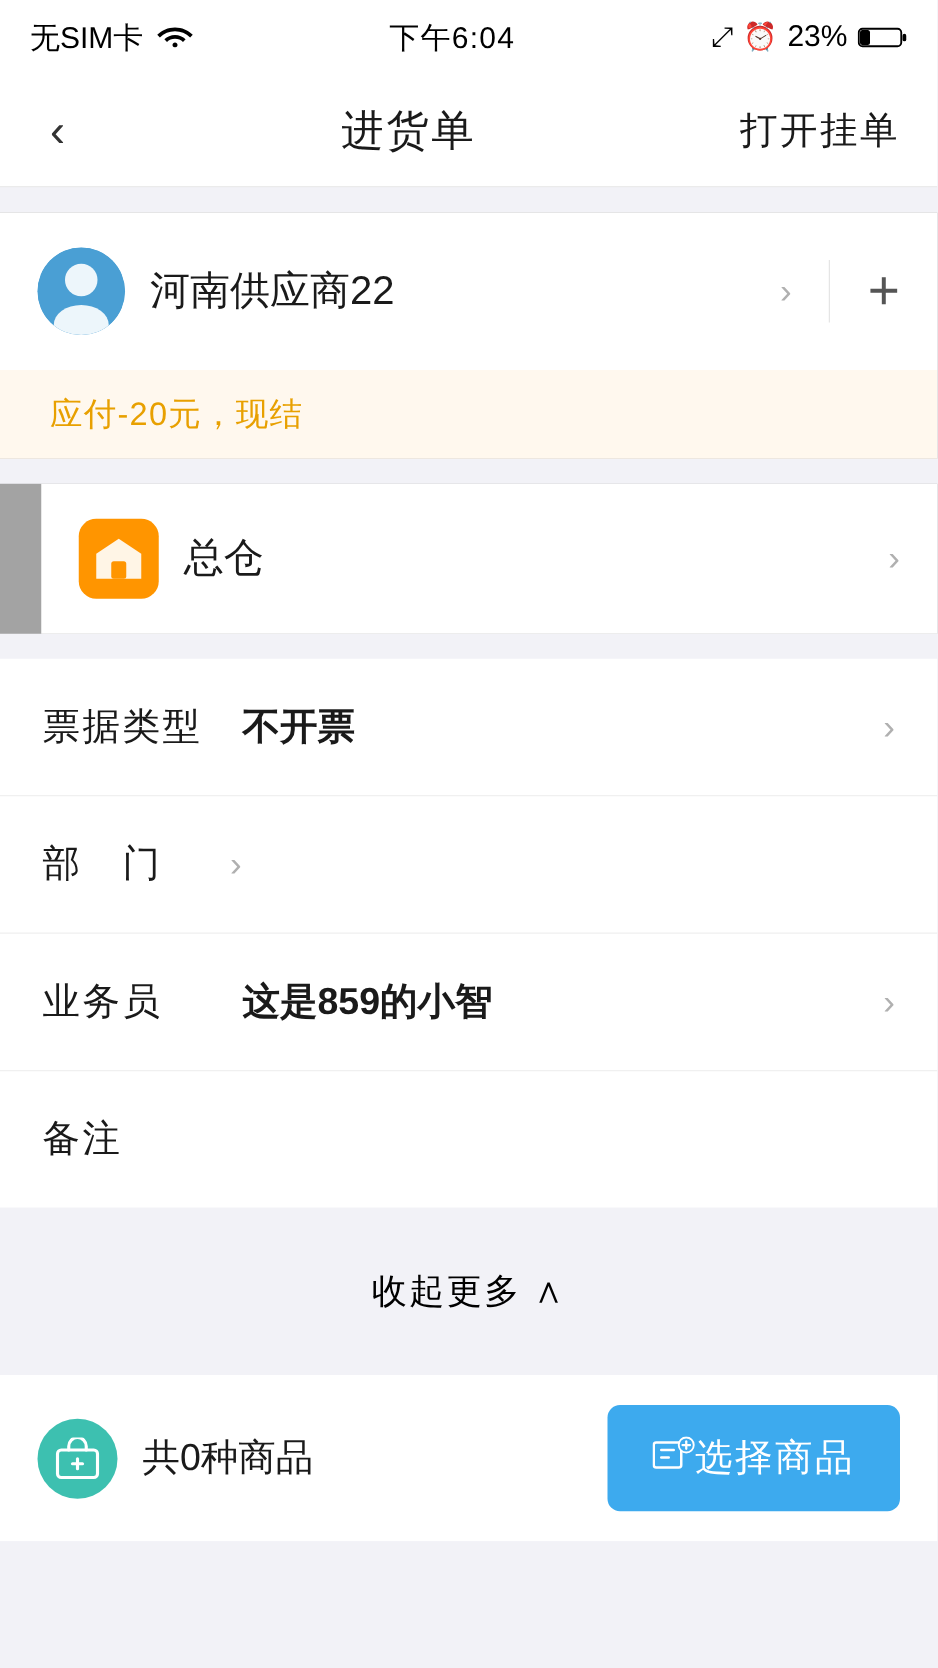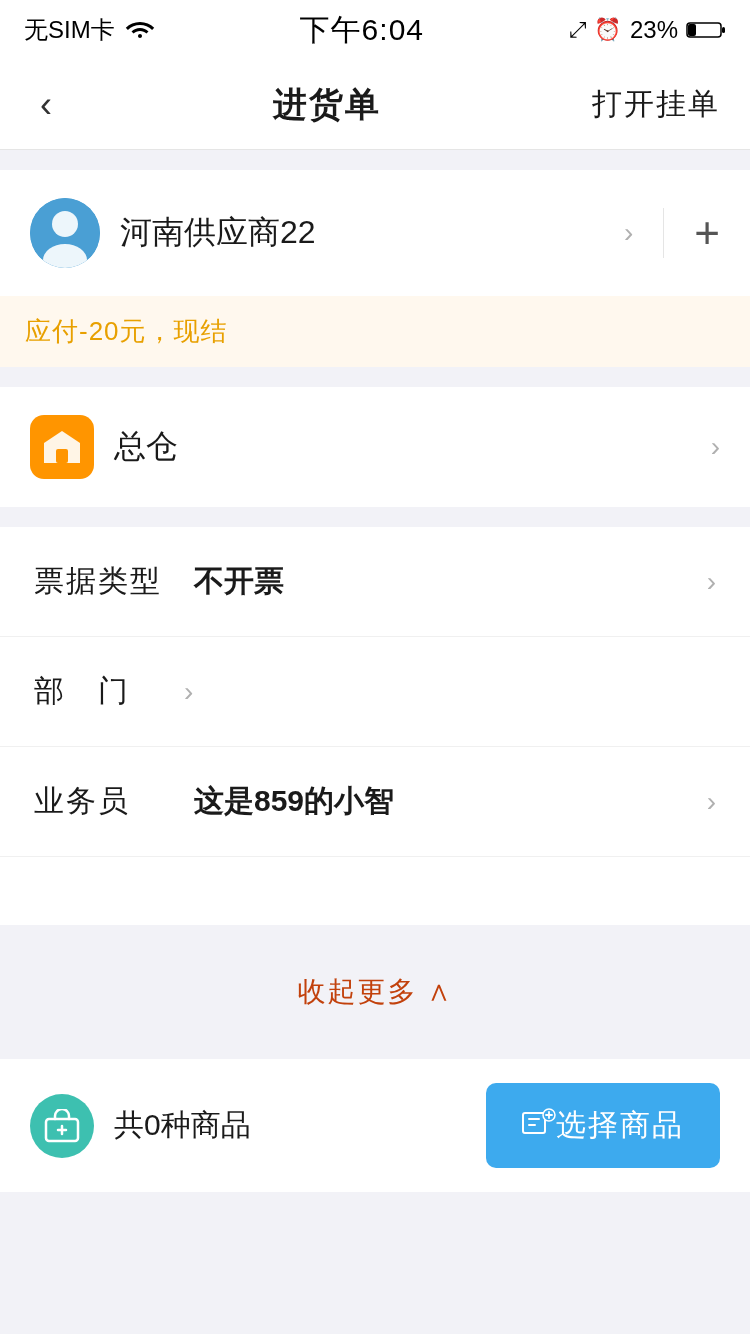--- a/index.html
+++ b/index.html
@@ -25,21 +25,21 @@
       color: #000;
       text-align: center;
     }
     .status-left {
       display: flex;
       align-items: center;
       gap: 10px;
       font-size: 24px;
     }
     .status-center {
-      font-size: 30px;
+      font-size: 24px;
       font-weight: 500;
       letter-spacing: 1px;
     }
     .status-right {
       display: flex;
       align-items: center;
       gap: 8px;
       font-size: 24px;
     }
 
@@ -55,21 +55,21 @@
       border-bottom: 1px solid #e5e5e5;
     }
     .nav-back {
       font-size: 36px;
       color: #333;
       cursor: pointer;
       padding: 10px;
     }
     .nav-title {
       font-size: 34px;
-      font-weight: 700;
+      font-weight: 400;
       color: #1a1a1a;
       letter-spacing: 2px;
     }
     .nav-action {
       font-size: 30px;
       color: #1a1a1a;
       cursor: pointer;
       letter-spacing: 2px;
     }
 
@@ -129,21 +129,21 @@
       font-weight: 300;
       cursor: pointer;
       padding-left: 20px;
       border-left: 1px solid #e5e5e5;
       padding-left: 30px;
     }
 
     
     .notice-bar {
       background: #fff8ee;
-      padding: 18px 25px;
+      padding: 18px 40px;
       font-size: 26px;
       color: #e8a000;
       letter-spacing: 1px;
     }
 
     
     .warehouse-row {
       display: flex;
       align-items: center;
       background: #fff;
@@ -205,21 +205,21 @@
     .form-row .chevron {
       margin-left: 10px;
     }
 
     
     .collapse-row {
       background: #f2f2f7;
       text-align: center;
       padding: 28px 0;
       font-size: 28px;
-      color: #c2410c;
+      color: #000000;
       cursor: pointer;
       letter-spacing: 2px;
       margin-top: 20px;
     }
 
     
     .product-bar {
       background: #fff;
       display: flex;
       align-items: center;
@@ -314,21 +314,21 @@
     </div>
     <span class="supplier-chevron">›</span>
     <span class="supplier-add">+</span>
   </div>
 
   <div class="notice-bar">
     <span>应付-20元，现结</span>
   </div>
 </div>
 
-<div class="card" style="margin-top:20px;">
+<div class="card" style="margin-top:20px;padding-left:33px;">
   <div class="warehouse-row">
     <div class="warehouse-icon-wrap">
       <svg width="40" height="36" viewBox="0 0 40 36" fill="none" xmlns="http://www.w3.org/2000/svg">
         <path d="M20 2L2 14v20h36V14L20 2z" fill="#fff" opacity="0.9"></path>
         <rect x="14" y="20" width="12" height="14" rx="2" fill="#ff9500"></rect>
       </svg>
     </div>
     <span class="warehouse-name">总仓</span>
     <span class="chevron">›</span>
   </div>
@@ -347,20 +347,21 @@
     <span class="chevron">›</span>
   </div>
 
   <div class="form-row">
     <span class="form-label">业务员</span>
     <span class="form-value">这是859的小智</span>
     <span class="chevron">›</span>
   </div>
 
   <div class="form-row">
+    <span class="form-label">备注</span>
   </div>
 </div>
 
 <div class="collapse-row">
   <span>收起更多 ∧</span>
 </div>
 
 <div class="product-bar">
   <div class="product-icon-wrap">
     <svg width="40" height="34" viewBox="0 0 40 34" fill="none" xmlns="http://www.w3.org/2000/svg">

